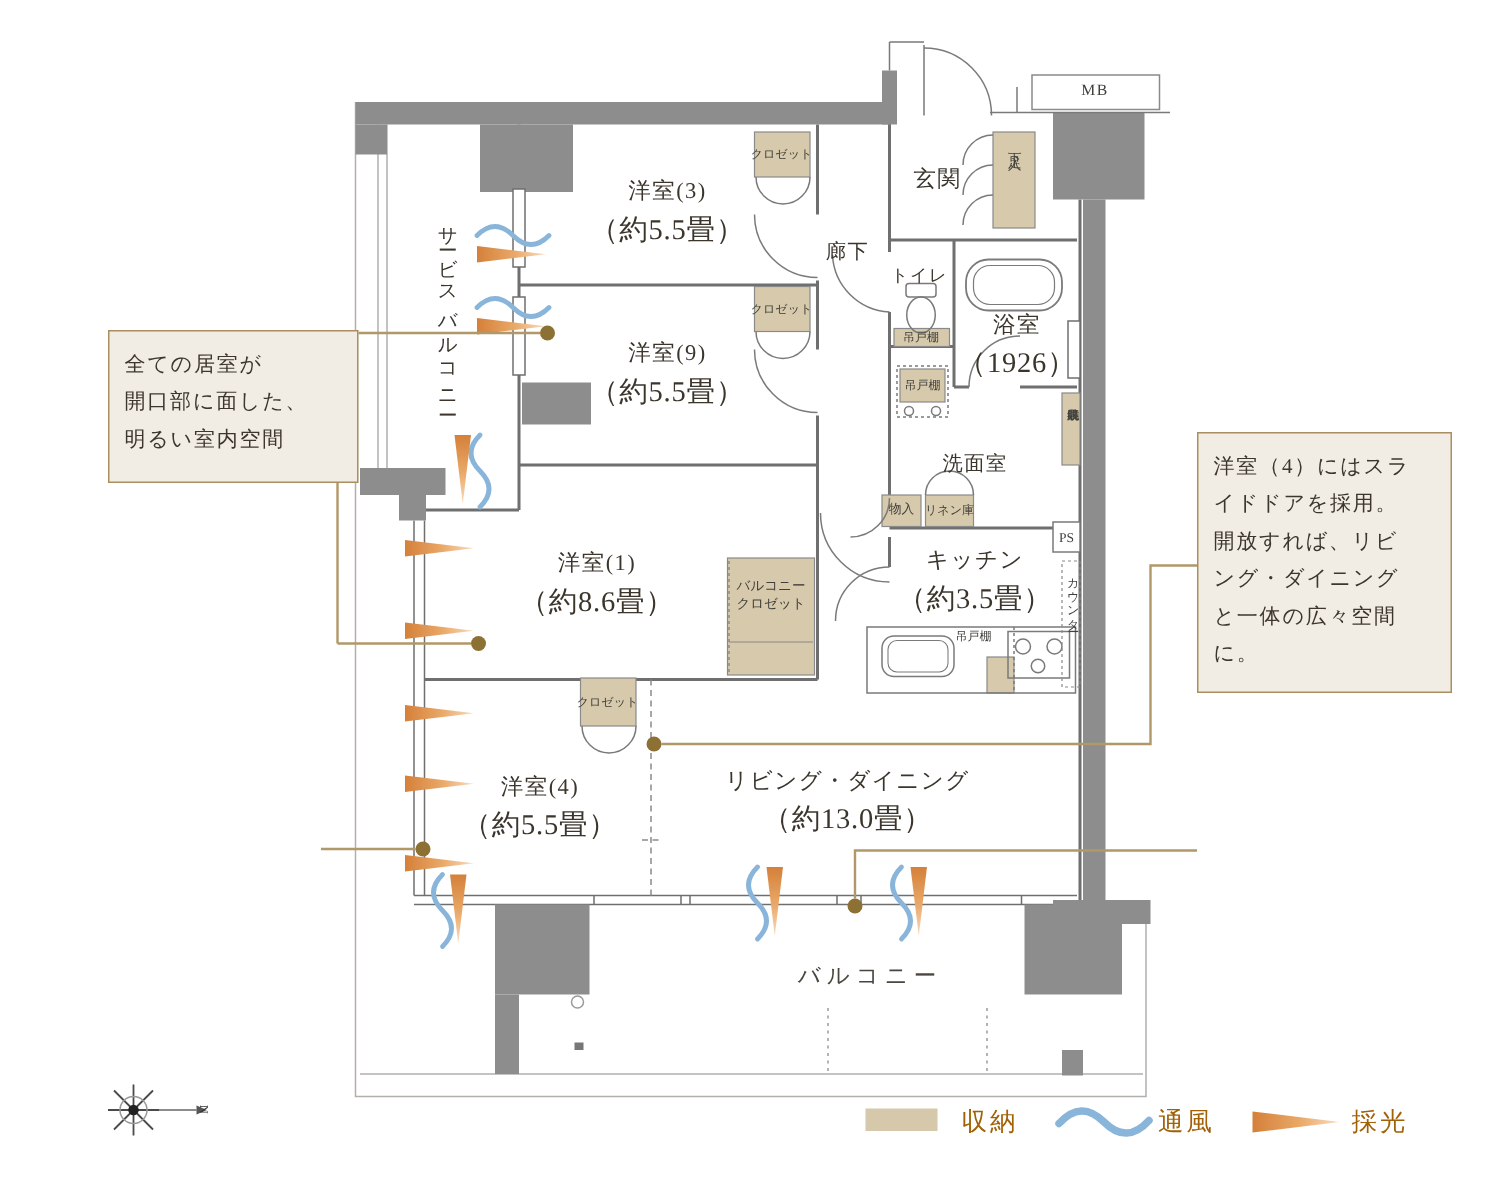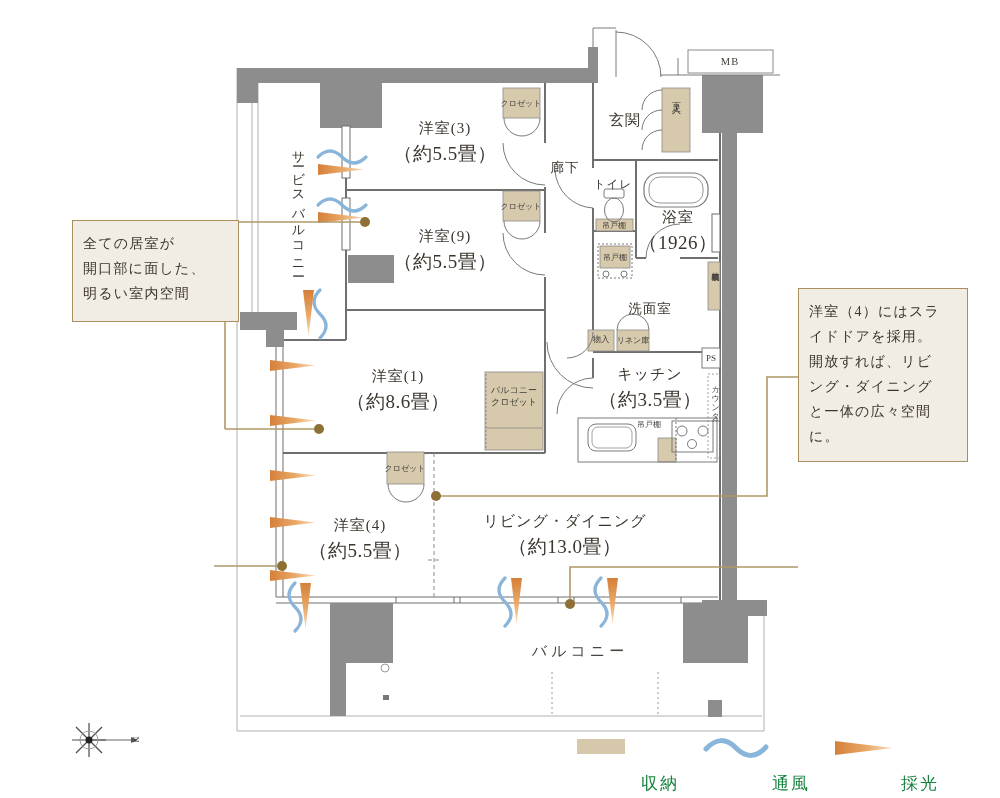--- a/index.html
+++ b/index.html
@@ -26,21 +26,21 @@
   .wic-tag span{display:block;}
   .note{position:absolute;background:#f2ede4;border:1.5px solid #a98f5f;box-sizing:border-box;
         padding:10px 10px;}
   .note-text{font-size:14px;line-height:25px;letter-spacing:1.2px;color:#3c362c;white-space:pre-line;}
   .photo{margin-top:8px;width:119px;height:93px;
      background-image:
        linear-gradient(-34deg, rgba(200,205,212,0) 0 16%, #b9bec5 16% 28%, rgba(200,205,212,0) 28% 52%, #b9bec5 52% 64%, rgba(200,205,212,0) 64%),
        repeating-linear-gradient(90deg, rgba(10,16,24,.65) 0 2px, rgba(0,0,0,0) 2px 15px),
        repeating-linear-gradient(-34deg, rgba(10,16,24,.5) 0 2px, rgba(0,0,0,0) 2px 13px),
        linear-gradient(115deg,#141c26 0%,#2b3a4c 40%,#5b7088 75%,#7e95aa 100%);}
-  .leg{position:absolute;font-size:17px;letter-spacing:2px;color:#15803d;margin-top:36px;}
+  .leg{position:absolute;font-size:17px;letter-spacing:2px;color:#a16207;}
   .north{position:absolute;font-size:8px;color:#333;transform:rotate(90deg);}
 </style>
 </head>
 <body>
 
 <div id="canvas">
 
 <svg id="plan-svg" width="1000" height="798" viewBox="0 0 1000 798">
   <defs>
     <linearGradient id="gh" x1="0" y1="0" x2="1" y2="0">

